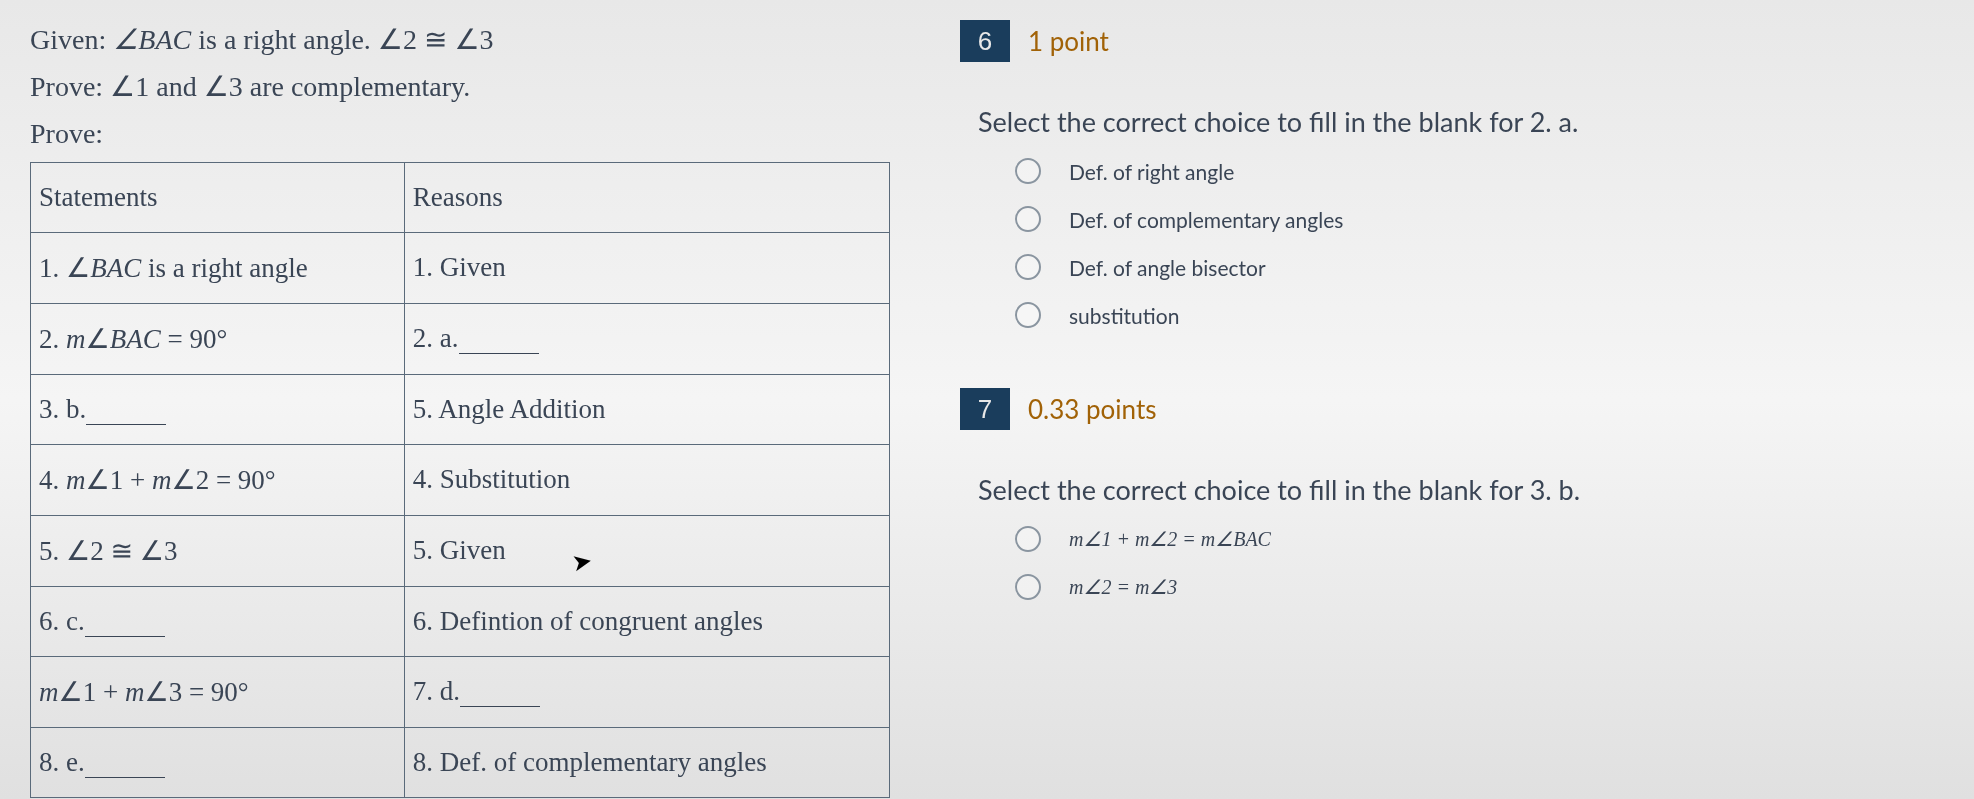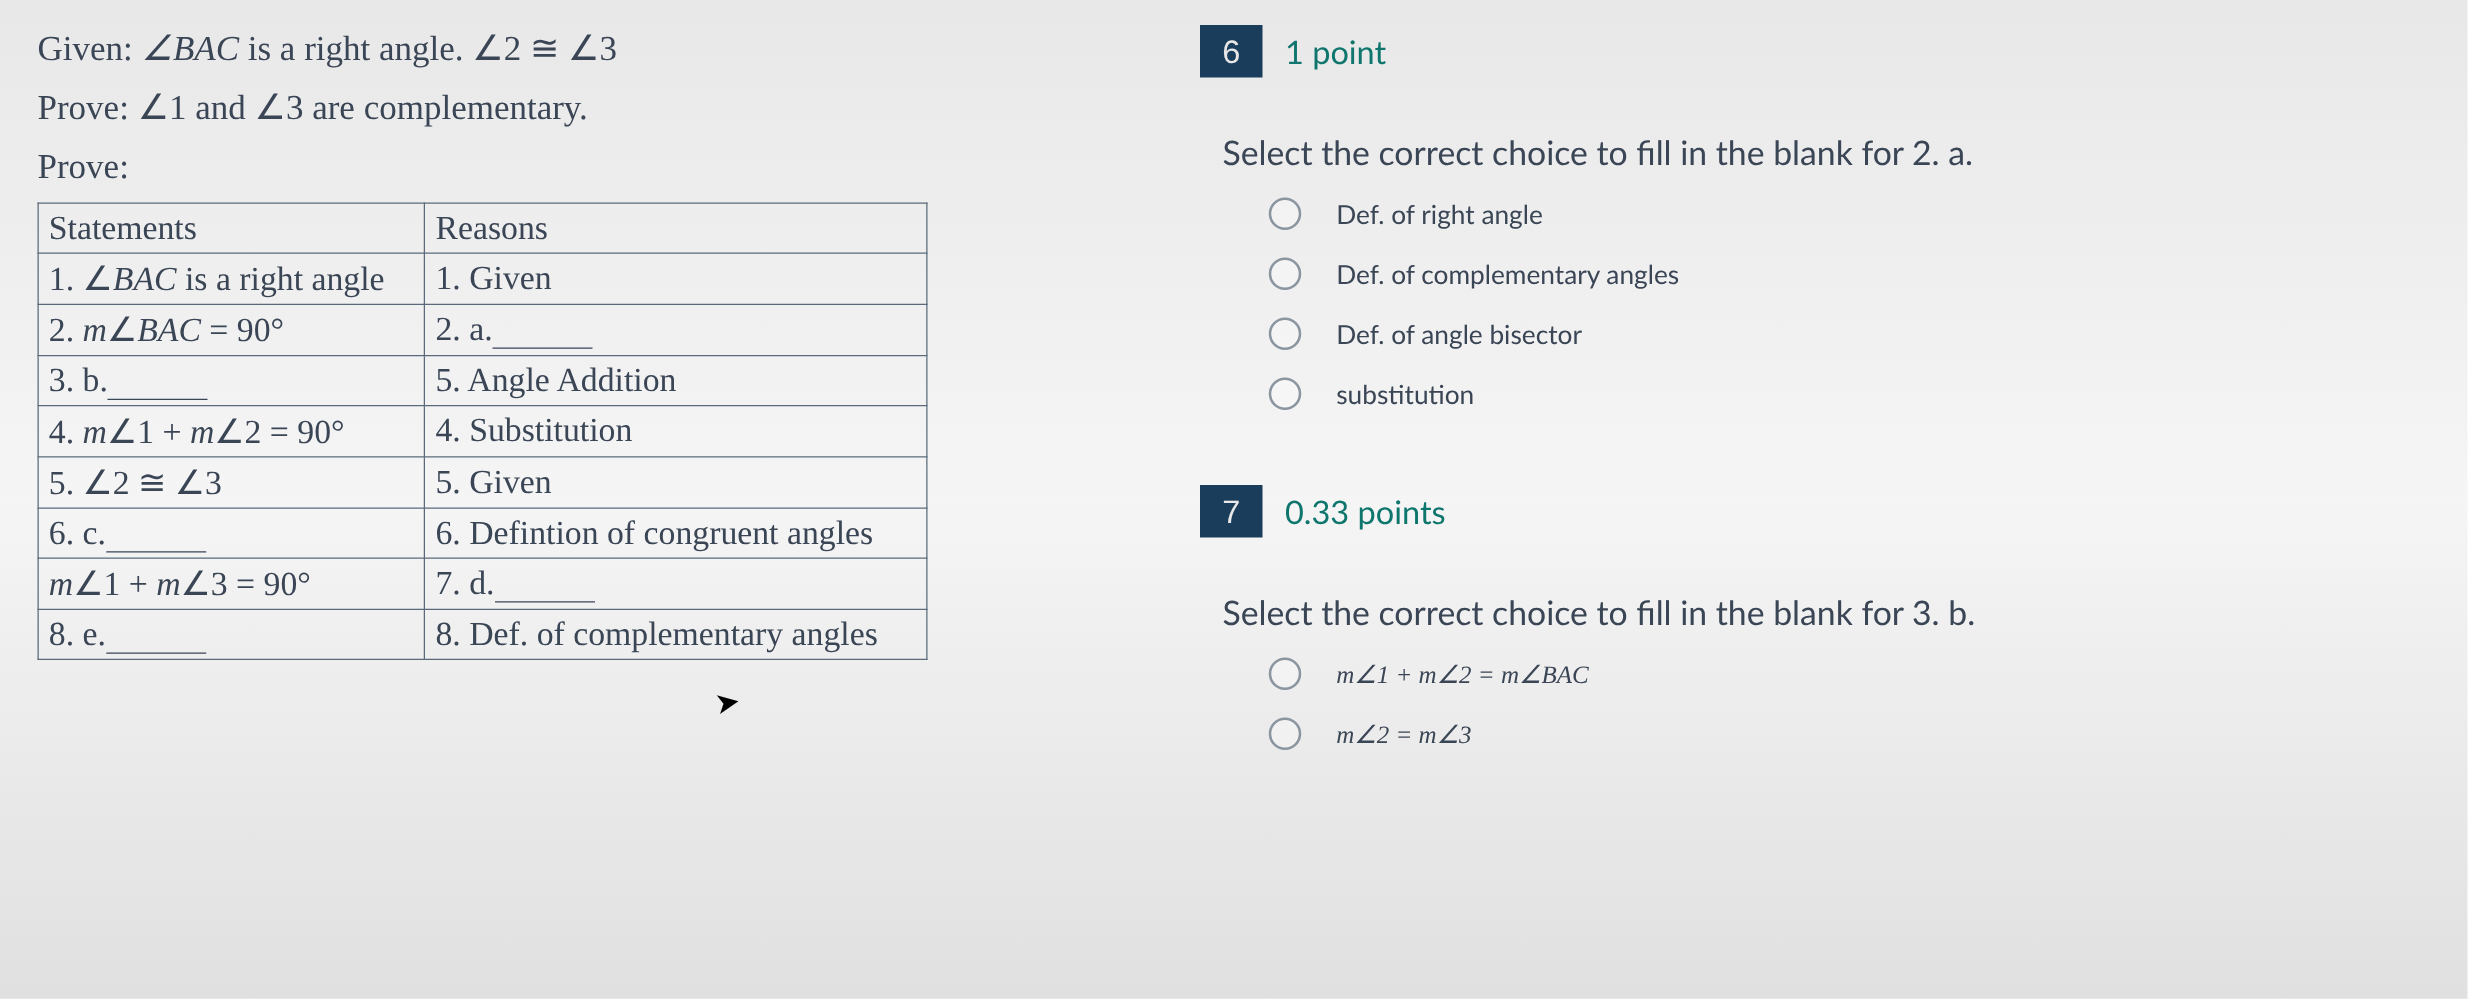--- a/index.html
+++ b/index.html
@@ -13,41 +13,41 @@
       width: 1974px;
       height: 799px;
       position: relative;
       color: #3a4555;
       font-size: 28px;
     }
     .left-panel {
       position: absolute;
       left: 30px;
       top: 20px;
-      width: 712px;
+      width: 860px;
     }
     .given-line, .prove-line, .proof-line {
       margin-bottom: 8px;
       line-height: 1.4;
     }
     .math-italic {
       font-style: italic;
       font-family: 'Times New Roman', serif;
     }
     .angle {
       font-family: 'Times New Roman', serif;
     }
     table {
       border-collapse: collapse;
       width: 100%;
       margin-top: 5px;
     }
     td, th {
       border: 1px solid #5a6a7a;
-      padding: 4px 8px;
+      padding: 19px 8px;
       text-align: left;
       font-weight: normal;
       font-size: 27px;
     }
     th {
       font-weight: normal;
     }
     .blank-line {
       border-bottom: 1px solid #3a4555;
       display: inline-block;
@@ -75,21 +75,21 @@
       width: 50px;
       height: 42px;
       display: flex;
       align-items: center;
       justify-content: center;
       font-size: 26px;
       font-family: Arial, sans-serif;
       margin-right: 18px;
     }
     .points-label {
-      color: #0f766e;
+      color: #a16207;
       font-size: 26px;
       font-family: 'Lato', Arial, sans-serif;
       text-align: right;
     }
     .question-prompt {
       margin-left: 18px;
       margin-bottom: 20px;
       font-size: 27px;
       font-family: 'Lato', Arial, sans-serif;
       color: #3a4555;

